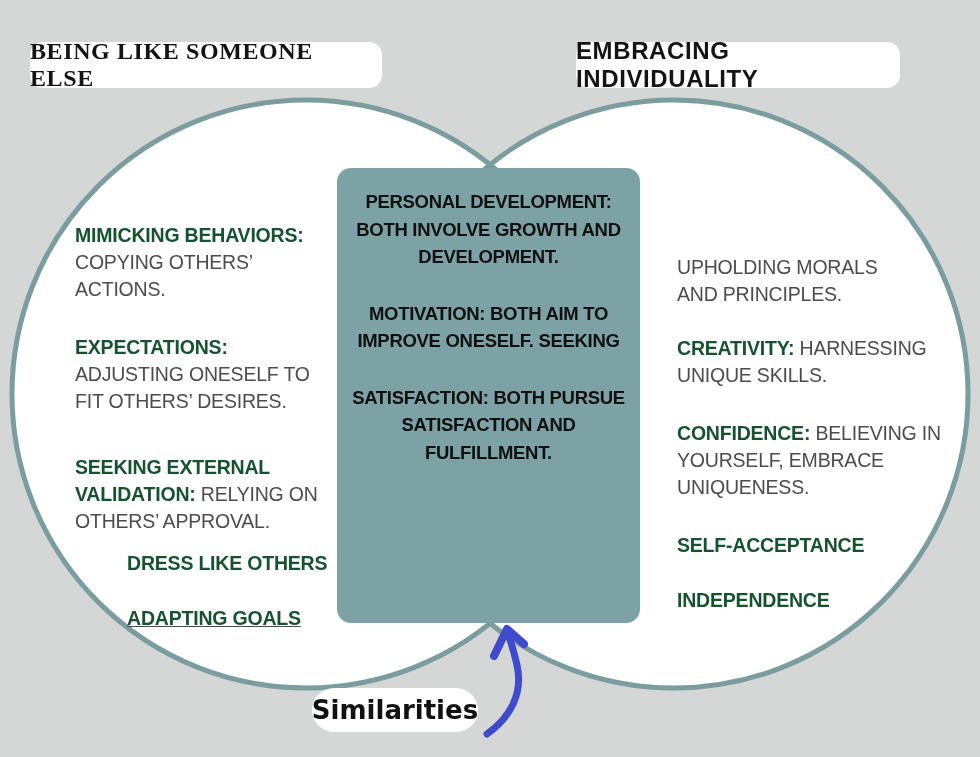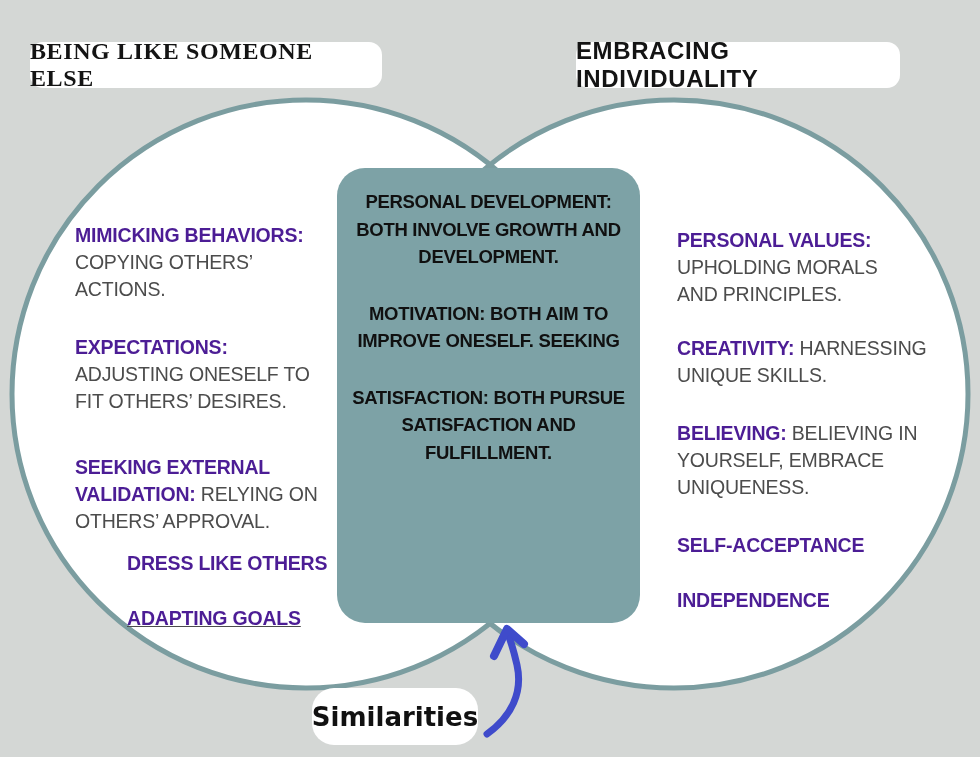--- a/index.html
+++ b/index.html
@@ -21,45 +21,45 @@
   }
   .title-badge.left  { left:30px;  width:352px;font-family:Liberation Serif, serif; }
   .title-badge.right { left:576px; width:324px; }
 
   .list {
     position:absolute; z-index:3;
     font-size:19.5px; line-height:27px; letter-spacing:-0.2px;
     color:#4c4c4c;
   }
   .list .item { white-space:pre-line; }
-  .list .item b { color:#4c1d95; font-weight:700; }
+  .list .item b { color:#14532d; font-weight:700; }
   .left-list  { left:75px;  top:222px; width:272px; }
   .right-list { left:677px; top:227px; width:284px; }
 
   .left-list  .item:nth-child(2) { margin-top:31px; }
   .left-list  .item:nth-child(3) { margin-top:39px; }
   .left-list  .item:nth-child(4) { margin-top:15px; margin-left:52px; }
   .left-list  .item:nth-child(5) { margin-top:28px; margin-left:52px;text-decoration:underline; }
 
   .right-list .item:nth-child(2) { margin-top:27px; }
   .right-list .item:nth-child(3) { margin-top:31px; }
   .right-list .item:nth-child(4) { margin-top:31px; }
   .right-list .item:nth-child(5) { margin-top:28px; }
 
   .center-box {
     position:absolute; left:337px; top:168px; width:303px; height:455px;
-    background:#7da2a6; border-radius:28px; box-sizing:border-box;
+    background:#7da2a6; border-radius:14px; box-sizing:border-box;
     padding:20px 8px 0; text-align:center; z-index:2;
     font-weight:700; font-size:18.5px; line-height:27.5px;
     letter-spacing:-0.3px; color:#101010;
   }
   .center-box p { margin:0 0 29px 0; white-space:pre-line; }
 
   .sim-badge {
-    position:absolute; left:312px; top:688px; width:166px; height:57px;
+    position:absolute; left:312px; top:688px; width:166px; height:44px;
     background:#ffffff; border-radius:22px; z-index:4;
     display:flex; align-items:center; justify-content:center;
     font-family:"DejaVu Sans", sans-serif;
     font-size:26px; font-weight:600; color:#111111;
   }
 
   .arrow-layer { position:absolute; left:0; top:0; z-index:4; pointer-events:none; }
 </style>
 </head>
 <body>
@@ -96,26 +96,26 @@
 BOTH INVOLVE GROWTH AND
 DEVELOPMENT.</p>
     <p>MOTIVATION: BOTH AIM TO
 IMPROVE ONESELF. SEEKING</p>
     <p>SATISFACTION: BOTH PURSUE
 SATISFACTION AND
 FULFILLMENT.</p>
   </div>
 
   <div class="list right-list">
-    <div class="item"><b>PERSONAL VALUES:</b><span>
+    <div class="item"><span>
 UPHOLDING MORALS
 AND PRINCIPLES.</span></div>
     <div class="item"><b>CREATIVITY:</b><span> HARNESSING
 UNIQUE SKILLS.</span></div>
-    <div class="item"><b>BELIEVING:</b><span> BELIEVING IN
+    <div class="item"><b>CONFIDENCE:</b><span> BELIEVING IN
 YOURSELF, EMBRACE
 UNIQUENESS.</span></div>
     <div class="item"><b>SELF-ACCEPTANCE</b><span></span></div>
     <div class="item"><b>INDEPENDENCE</b><span></span></div>
   </div>
 
   <svg class="arrow-layer" width="980" height="757" viewBox="0 0 980 757">
     <path d="M 487 734 C 512 716, 523 692, 517 665 C 514 652, 511 641, 507 632" fill="none" stroke="#3f4bcb" stroke-width="7" stroke-linecap="round"></path>
     <path d="M 494 656 L 507 629 L 524 644" fill="none" stroke="#3f4bcb" stroke-width="8" stroke-linecap="round" stroke-linejoin="round"></path>
   </svg>

